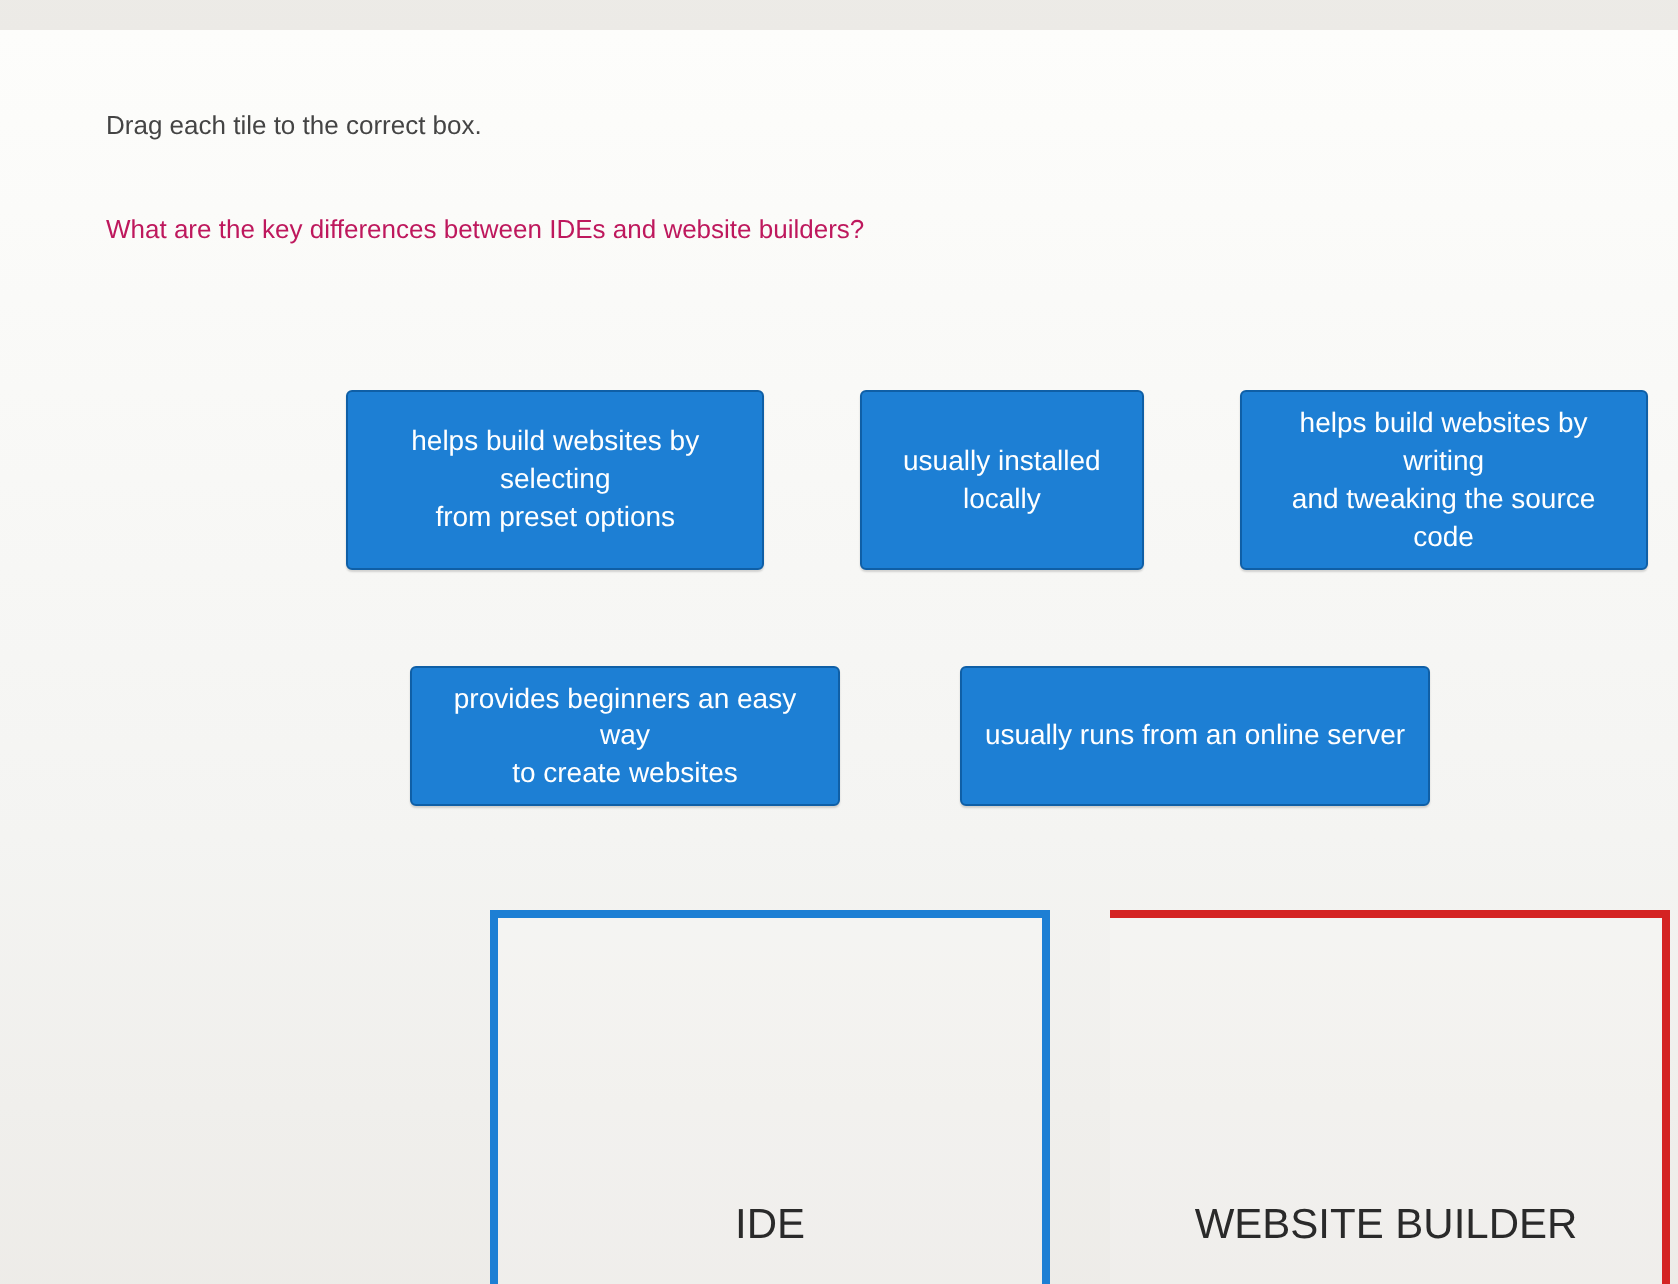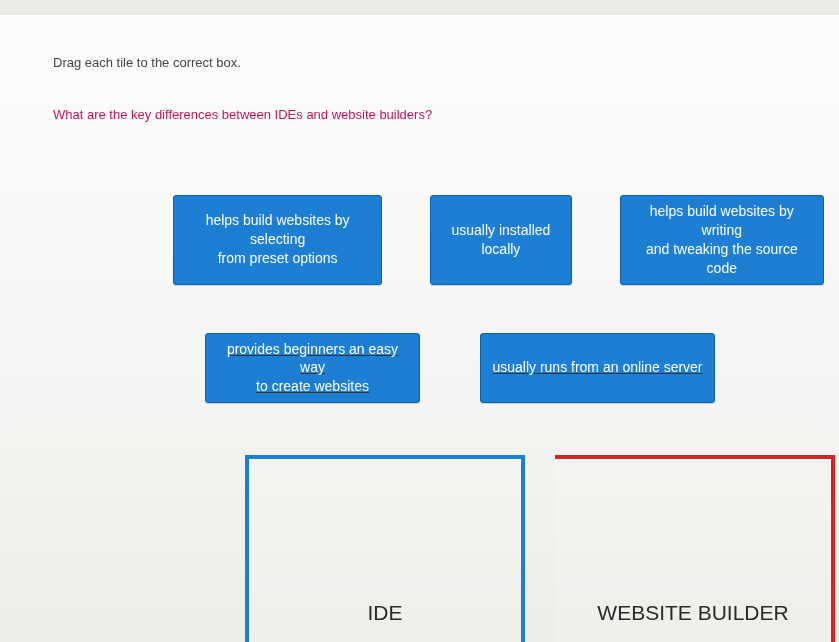--- a/index.html
+++ b/index.html
@@ -49,21 +49,21 @@
       align-items: center;
       justify-content: center;
       white-space: pre-line;
       box-shadow: 0 1px 1px rgba(0,0,0,0.15);
     }
     .tile.w1 { width: 215px; }
     .tile.w2 { width: 145px; }
     .tile.w3 { width: 210px; }
     .tile.w4 { width: 215px; }
     .tile.w5 { width: 235px; }
-    .row2-offset { padding-left: 130px; gap: 30px; text-decoration: underline; }
+    .row2-offset { padding-left: 130px; gap: 30px; }
     .boxes-area {
       display: flex;
       margin: 22px 0 0 200px;
     }
     .drop-box {
       width: 280px;
       height: 315px;
       display: flex;
       align-items: center;
       justify-content: center;

